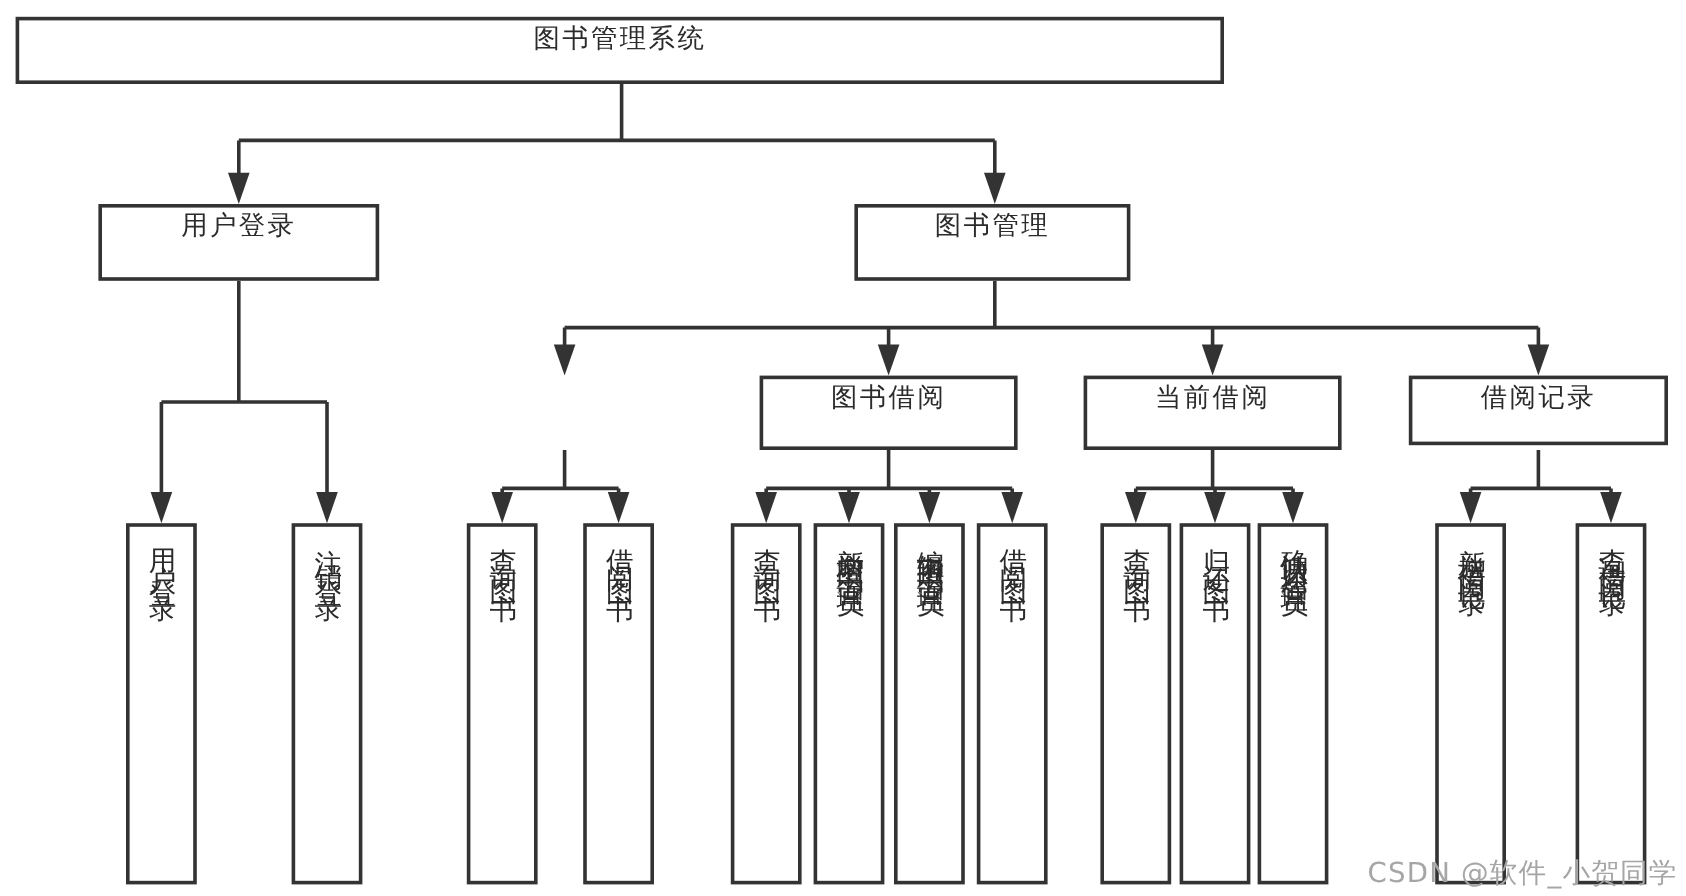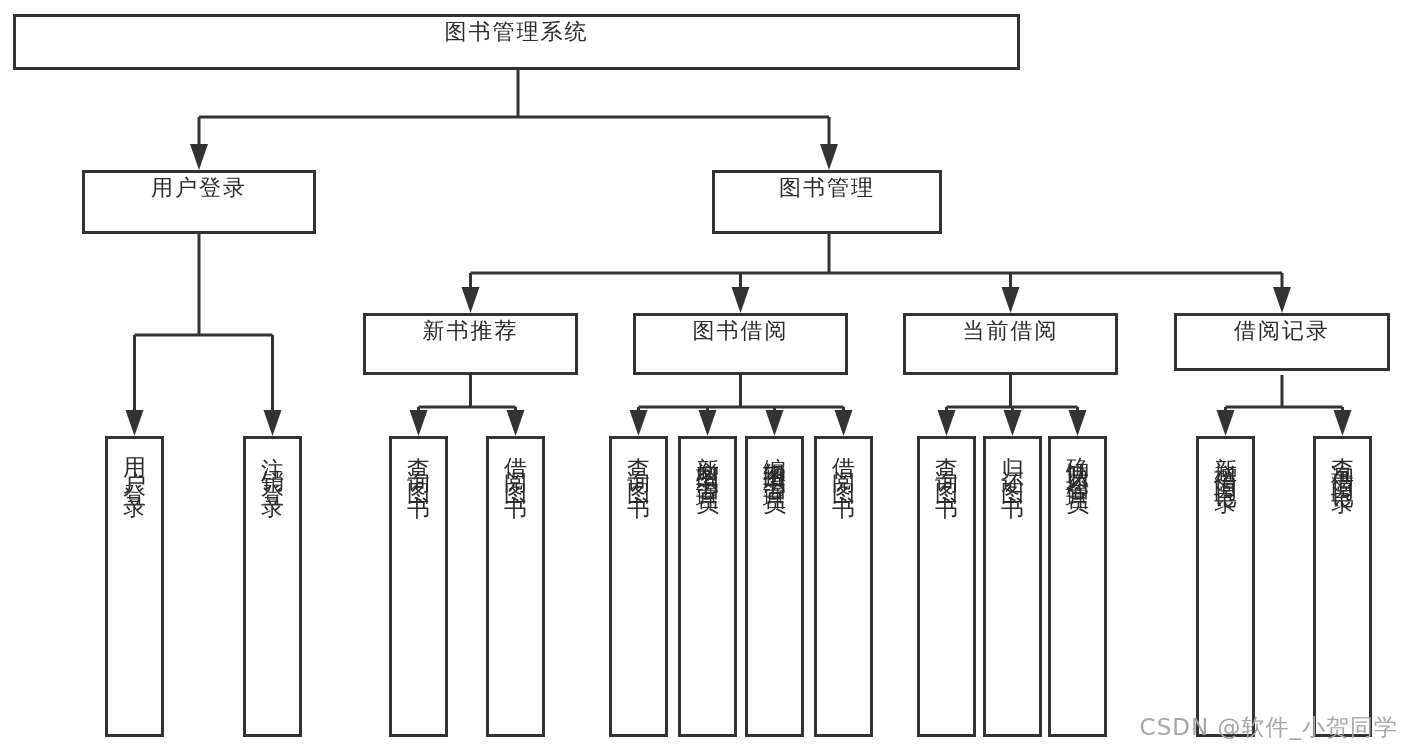--- a/index.html
+++ b/index.html
@@ -87,23 +87,20 @@
     <span class="hlabel">图书管理系统</span>
   </div>
 
   <div class="box b-login">
     <span class="hlabel">用户登录</span>
   </div>
   <div class="box b-mgmt">
     <span class="hlabel">图书管理</span>
   </div>
 
-  <div class="box b-l3-0">
-    <span class="hlabel">新书推荐</span>
-  </div>
   <div class="box b-l3-2">
     <span class="hlabel">当前借阅</span>
   </div>
   <div class="box b-l3-1">
     <span class="hlabel">图书借阅</span>
   </div>
   <div class="box b-l3-3">
     <span class="hlabel">借阅记录</span>
   </div>
 

